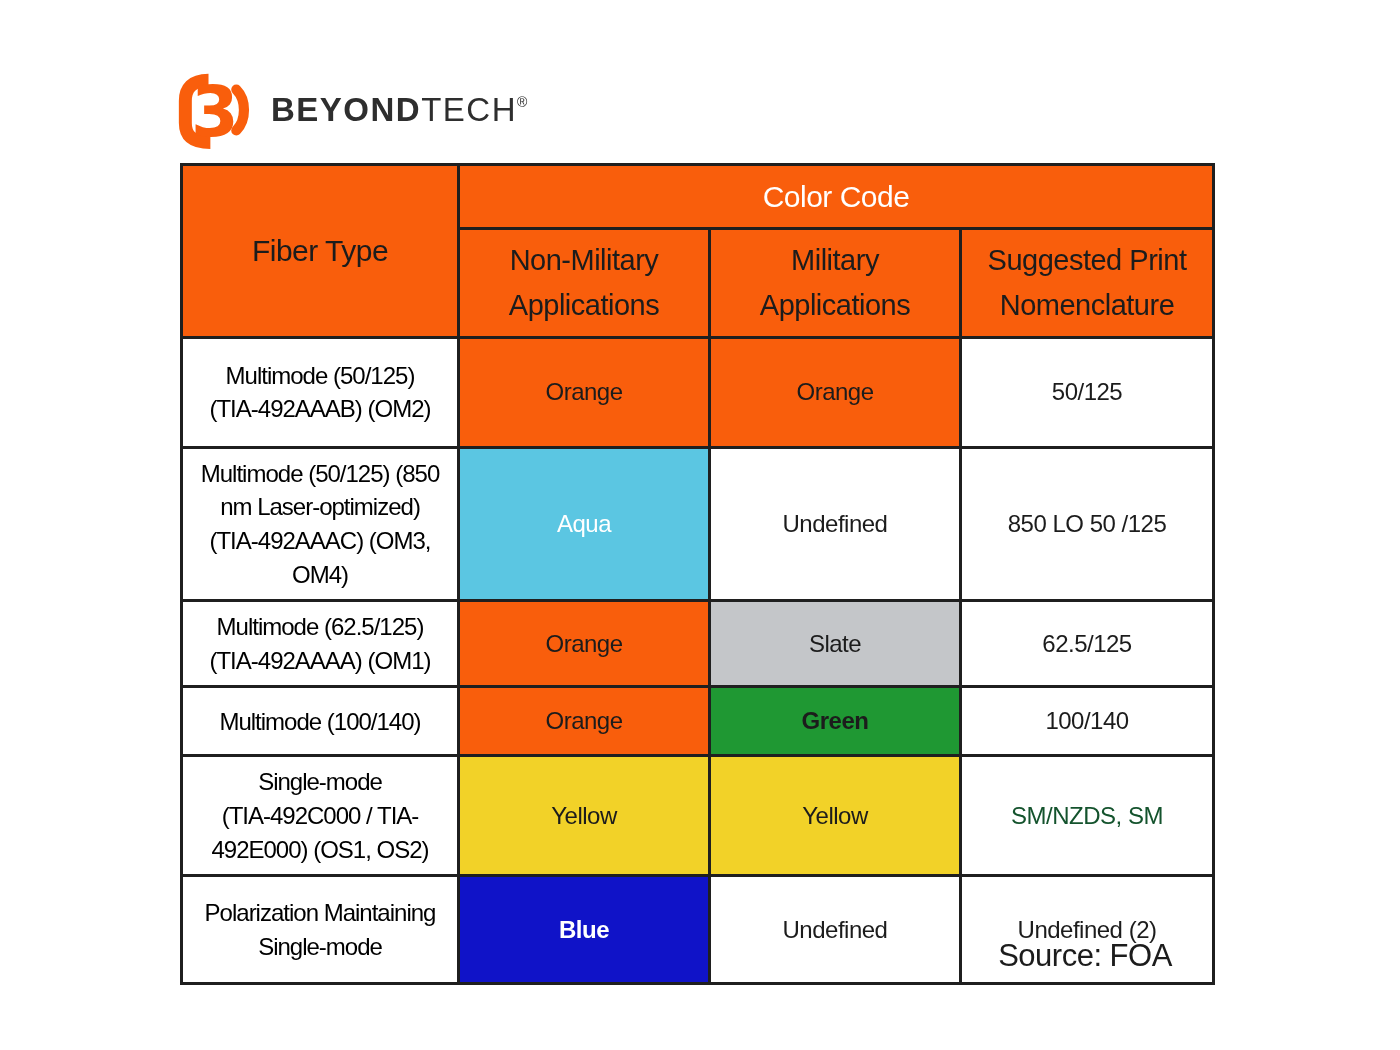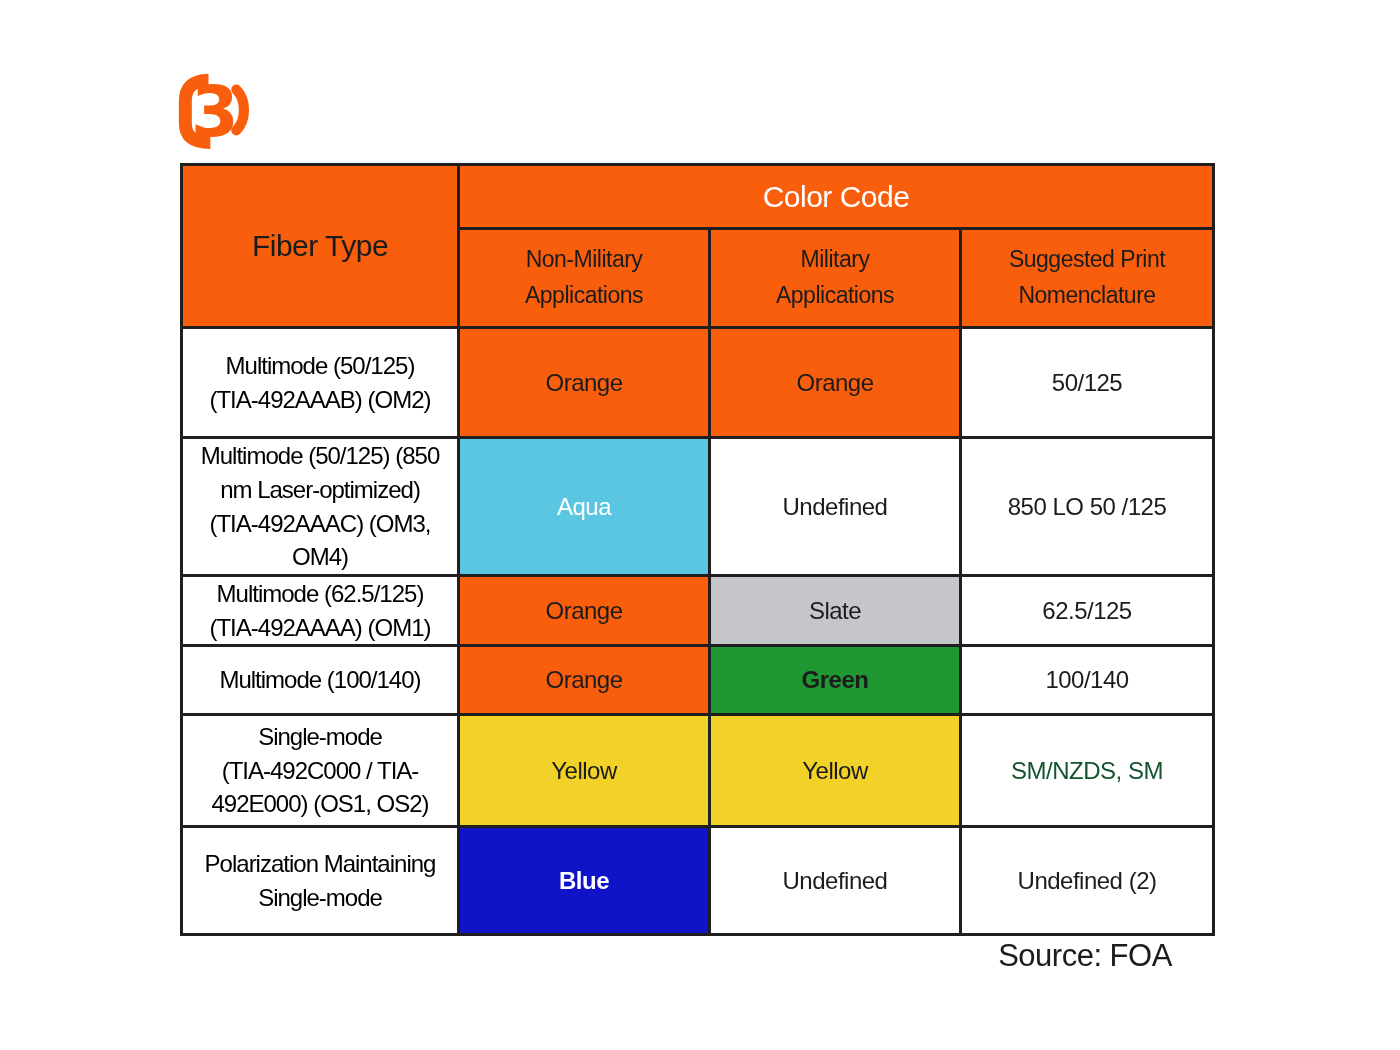--- a/index.html
+++ b/index.html
@@ -42,33 +42,33 @@
   table {
     border-collapse: collapse;
     table-layout: fixed;
     width: 1032px;
   }
   th, td {
     border: 3px solid #1f1f1f;
     text-align: center;
     vertical-align: middle;
     font-weight: 400;
-    padding: 0 4px;
+    padding: 8px 4px;
   }
   .h-cc {
     font-size: 30px;
     letter-spacing: -0.5px;
     height: 64px;
   }
   .h-fiber {
     font-size: 30px;
     letter-spacing: -0.5px;
   }
   .h-sub {
-    font-size: 23px;
+    font-size: 29px;
     letter-spacing: -0.5px;
     line-height: 1.55;
     white-space: pre;
     height: 99px;
   }
   td.fiber {
     font-size: 24px;
     letter-spacing: -1px;
     line-height: 1.4;
     white-space: pre;
@@ -99,20 +99,21 @@
 </style>
 </head>
 <body>
 
 <div class="brand">
   <svg width="76" height="80" viewBox="0 0 82 84">
     <path d="M34 10 C16 10 9 19 9 32 L9 56 C9 70 17 77 36 77" fill="none" stroke-width="14" style="stroke: rgb(249, 94, 12);"></path>
     <text x="15" y="70" font-family="'DejaVu Sans', sans-serif" font-size="74" font-weight="bold" style="fill: rgb(249, 94, 12);">3</text>
     <path d="M64 20 C75 31 75 53 64 64" fill="none" stroke-width="11" stroke-linecap="round" style="stroke: rgb(249, 94, 12);"></path>
   </svg>
+  <div class="brand-text" style="color: rgb(46, 46, 46);"><span class="bold">BEYOND</span><span class="light">TECH</span><sup>®</sup></div>
 </div>
 
 <div class="table-wrap">
 <table>
   <colgroup>
     <col style="width:277px">
         <col style="width:251px">
         <col style="width:251px">
         <col style="width:253px">
   </colgroup>

